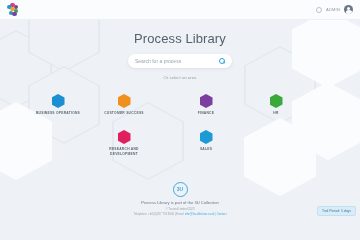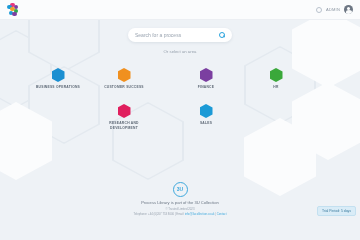--- a/index.html
+++ b/index.html
@@ -153,20 +153,21 @@
   </div>
   <div class="header-right">
     <span class="gear-icon"></span>
     <span class="admin-label">ADMIN</span>
     <span class="avatar"></span>
   </div>
 </div>
 
 <div class="main">
 
+  <h1 class="title">Process Library</h1>
 
   <div class="search-wrap">
     <div class="search-box">
       <input class="search-input" type="text" placeholder="Search for a process" style="">
       <span class="mag"></span>
     </div>
   </div>
 
   <div class="subtitle">Or select an area</div>
 

